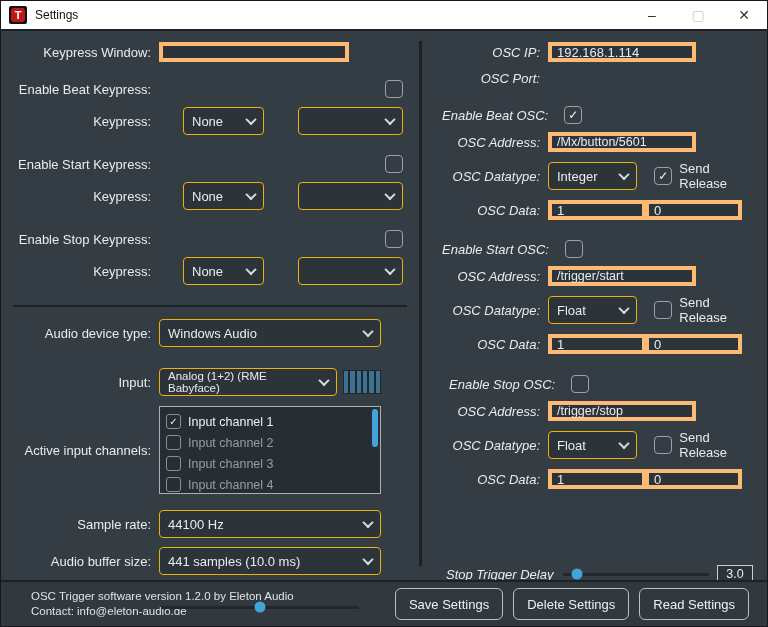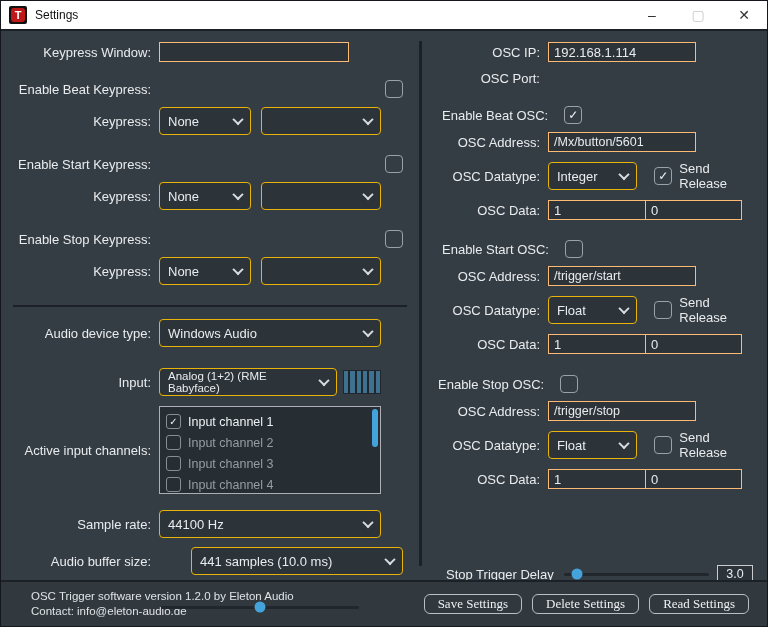--- a/index.html
+++ b/index.html
@@ -23,53 +23,53 @@
   .win-btn.disabled { color:#c9c9c9; }
 
   
   .main { flex:1 1 auto; display:flex; min-height:0; }
   .col-left { width:418px; padding:11px 16px 0 16px; }
   .vdivider { width:3px; background:#1b2127; margin:10px 0 14px 0; }
   .col-right { flex:1; padding:11px 14px 0 6px; }
 
   .row { display:flex; align-items:center; }
   .lbl { width:134px; text-align:right; flex:0 0 auto; margin-right:8px; white-space:nowrap; }
-  .col-right .lbl { width:112px; }
-
-  
-  .tinput { height:20px; background:#2c3339; border:1px solid #fdba74; display:flex; align-items:center; padding:0 5px; color:#e9ecee; }
+  .col-right .lbl { width:112px;font-style:italic; }
+
+  
+  .tinput { height:20px; background:#2c3339; border:4px solid #fdba74; display:flex; align-items:center; padding:0 5px; color:#e9ecee; }
   .sel { height:22px; background:#2c3339; border:1px solid #eab308; border-radius:4px; display:flex; align-items:center; padding:13px 8px; color:#e9ecee; }
   .chev { width:8px; height:8px; border-right:2px solid #d8dcdf; border-bottom:2px solid #d8dcdf; transform:rotate(45deg) translate(-1px,-1px); margin-left:auto; flex:0 0 auto; }
   .cb { width:18px; height:18px; border:1px solid #9aa1a8; border-radius:4px; background:transparent; display:inline-flex; align-items:center; justify-content:center; color:#eef1f3; font-size:12px; flex:0 0 auto; }
   .cb.checked::after { content:"✓"; }
 
   
   .r-kw { margin-bottom:18px; }
   .r-en { margin-bottom:9px;justify-content:space-between; }
-  .r-kp { margin-bottom:20px; }
+  .r-kp { margin-bottom:20px;gap:24px; }
   .sel-key { width:92px; }
   .sel-mod { width:120px; margin-left:10px; }
   .hdivider { height:2px; background:#1b2127; margin:0 -4px 12px -4px; }
 
   
   .sel-wide { width:222px; }
   .r-audio { margin-bottom:21px; }
   .sel-input { width:178px; font-size:11.5px; }
   .r-input { margin-bottom:10px; }
   .meter { width:38px; height:24px; margin-left:6px; display:flex; gap:2px; background:#20262b; padding:1px; }
   .meter span { flex:1; background:#3e7290; }
   .listbox { width:222px; height:88px; background:#262d33; border:1px solid #aab0b5; position:relative; padding:4px 0 0 6px; overflow:hidden; }
   .list-item { display:flex; align-items:center; height:21px; }
   .list-item .cb { width:15px; height:15px; border-radius:3px; font-size:10px; margin-right:7px; border-color:#868d94; }
   .list-item .li-label { color:#969ea5; font-size:12.5px; }
   .list-item.on .li-label { color:#eef1f3; }
   .scroll-thumb { position:absolute; right:2px; top:2px; width:6px; height:38px; background:#45a3dc; border-radius:3px; }
   .r-list { margin-bottom:16px; }
   .r-sr { margin-bottom:9px; }
-  .r-bs { margin-bottom:23px;gap:32px; }
+  .r-bs { margin-bottom:23px; }
 
   
   .slider-row .lbl2 { flex:0 0 auto; margin-right:10px; }
   .slider { position:relative; flex:1; height:3px; background:#21272c; border-radius:2px; }
   .slider .handle { position:absolute; top:50%; width:11px; height:11px; background:#45a3dc; border-radius:50%; transform:translate(-50%,-50%); }
   .val-box { width:36px; height:18px; border:1px solid #c9cdd0; background:#2c3339; display:flex; align-items:center; justify-content:center; font-size:12.5px; margin-left:8px; flex:0 0 auto; }
 
   
   .inp-ip { width:148px; }
   .inp-port { width:98px; }
@@ -82,21 +82,21 @@
   .rr-gap { margin-bottom:20px; }
   .rr-gap2 { margin-bottom:21px; }
   .rr-en { margin-bottom:8px; }
   .stop-delay-row { margin-top:76px; }
   .stop-delay-row .lbl2 { margin-left:18px; }
 
   
   .footer { height:46px; flex:0 0 auto; background:#31383e; border-top:2px solid #1b2127; display:flex; align-items:center; }
   .footer-text { margin-left:30px; font-size:11.5px; line-height:15px; color:#dfe3e6; }
   .footer-spacer { flex:1; }
-  .f-btn { height:20px; padding:0 13px; border:1px solid #b9bfc3; border-radius:6px; background:transparent; color:#eef1f3; font-size:13px; font-family:Liberation Serif, serif; margin-right:10px; display:flex; align-items:center; }
+  .f-btn { height:32px; padding:0 13px; border:1px solid #b9bfc3; border-radius:6px; background:transparent; color:#eef1f3; font-size:13px; font-family:Liberation Sans, sans-serif; margin-right:10px; display:flex; align-items:center; }
   .f-btn:last-child { margin-right:18px; }
 </style>
 </head>
 <body>
 
 <div class="window">
 
   <div class="titlebar">
     <div class="appicon">
       <div class="appicon-inner">T</div>
@@ -292,21 +292,21 @@
         <span class="cb sr-cb"></span>
         <span>Send Release</span>
       </div>
       <div class="row rr-gap2">
         <span class="lbl">OSC Data:</span>
         <div class="tinput inp-d1">1</div>
         <div class="tinput inp-d2">0</div>
       </div>
 
       <div class="row rr-en">
-        <span class="lbl" style="width:auto; margin-left:10px;">Enable Stop OSC:</span>
+        <span class="lbl" style="width:auto; margin-left:21px;">Enable Stop OSC:</span>
         <span class="cb" style="margin-left:8px;"></span>
       </div>
       <div class="row rr">
         <span class="lbl">OSC Address:</span>
         <div class="tinput inp-addr">/trigger/stop</div>
       </div>
       <div class="row rr">
         <span class="lbl">OSC Datatype:</span>
         <div class="sel sel-dtype">
             <span>Float</span>

